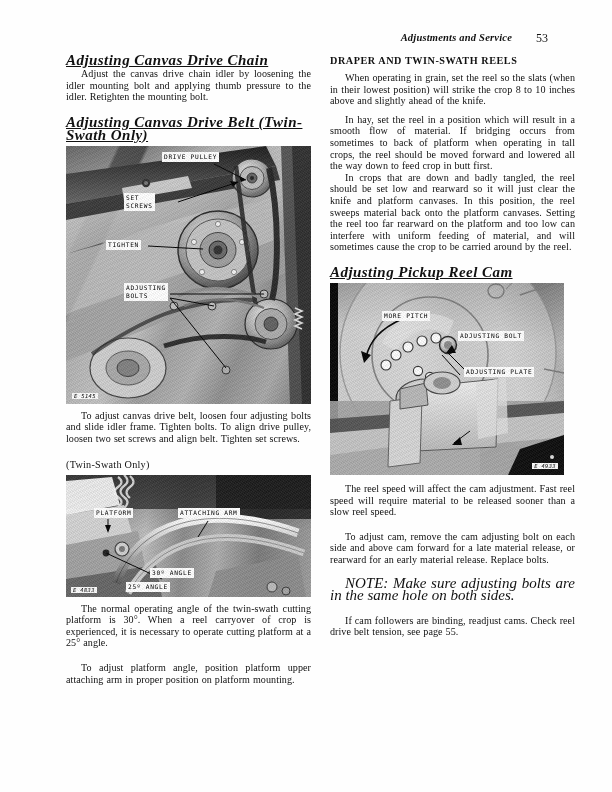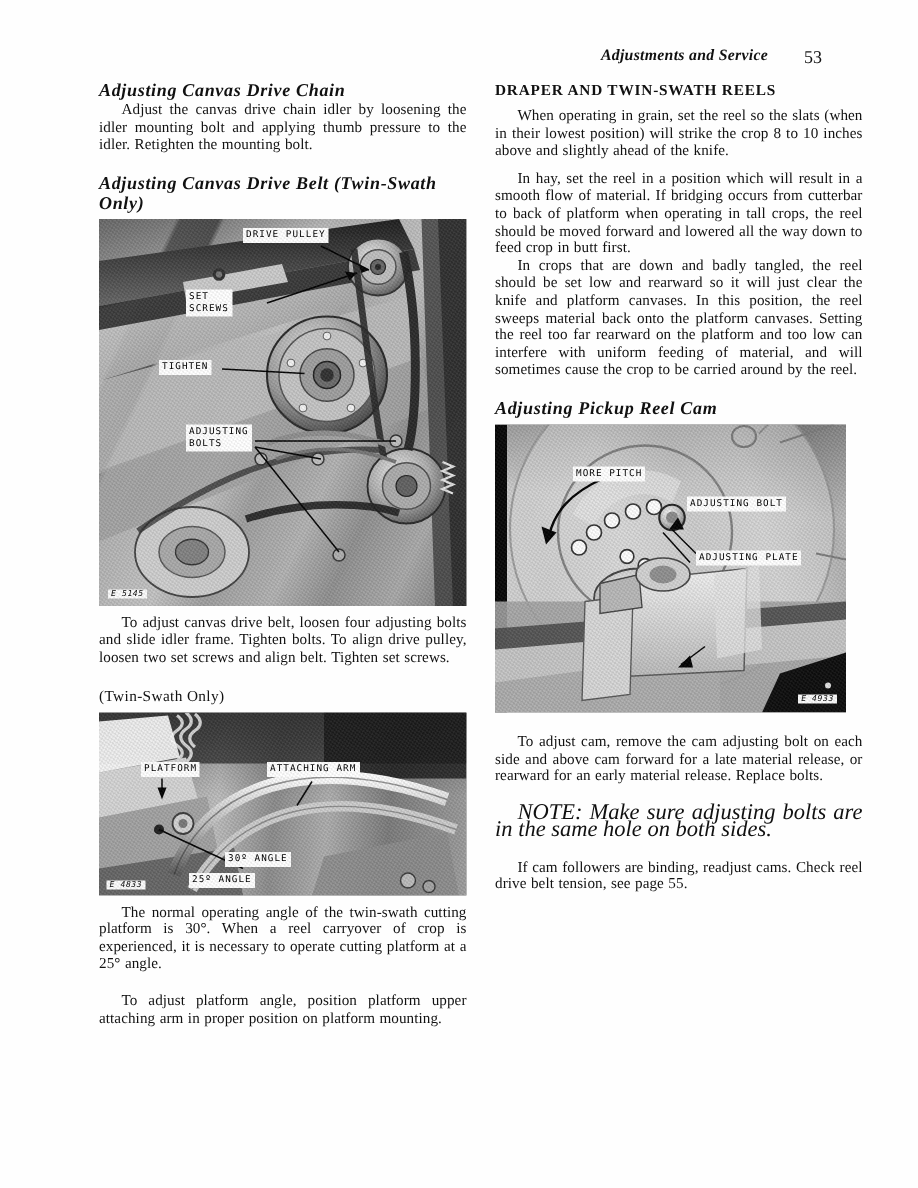--- a/index.html
+++ b/index.html
@@ -49,24 +49,25 @@
     top: 54px;
     width: 245px;
   }
   .col-left  { left: 66px; }
   .col-right { left: 330px; }
 
   
   .h-italic {
     font-style: italic;
     font-weight: bold;
-    font-size: 12px;
+    font-size: 15px;
     letter-spacing: 0.45px;
     margin: 0 0 1px 0;
     line-height: 13px;
+    text-decoration: underline;
   }
   .h-caps {
     font-size: 10.2px;
     letter-spacing: 0.55px;
     margin: 0;
     line-height: 13px;
   }
   .h-caps-sub {
     font-size: 10.2px;
     letter-spacing: 0.25px;
@@ -351,21 +352,21 @@
     <p class="body">The normal operating angle of the twin-swath cutting platform is 30°. When a reel carryover of crop is experienced, it is necessary to operate cutting platform at a 25° angle.</p>
     <div class="gap-sm"></div>
     <p class="body">To adjust platform angle, position platform upper attaching arm in proper position on platform mounting.</p>
   </div>
 
   <div class="col col-right">
 
     <h3 class="h-caps" style="margin-bottom:5px;">DRAPER AND TWIN-SWATH REELS</h3>
 
     <p class="body">When operating in grain, set the reel so the slats (when in their lowest position) will strike the crop 8 to 10 inches above and slightly ahead of the knife.</p>
-    <p class="body tight">In hay, set the reel in a position which will result in a smooth flow of material. If bridging occurs from cutterbar to back of platform when operating in tall crops, the reel should be moved forward and lowered all the way down to feed crop in butt first.</p>
+    <p class="body tight">In hay, set the reel in a position which will result in a smooth flow of material. If bridging occurs from sometimes to back of platform when operating in tall crops, the reel should be moved forward and lowered all the way down to feed crop in butt first.</p>
     <p class="body">In crops that are down and badly tangled, the reel should be set low and rearward so it will just clear the knife and platform canvases. In this position, the reel sweeps material back onto the platform canvases. Setting the reel too far rearward on the platform and too low can interfere with uniform feeding of material, and will sometimes cause the crop to be carried around by the reel.</p>
 
     <div class="gap-sm"></div>
 
     <h3 class="h-italic">Adjusting Pickup Reel Cam</h3>
 
     <div class="figure fig3">
       <div class="photo-base"></div>
       <svg class="fig-svg" viewBox="0 0 234 192" preserveAspectRatio="none">
         <defs>
@@ -436,20 +437,21 @@
         <polygon points="122,162 130,154 132,162" fill="#111"></polygon>
       </svg>
 
       <div class="callout" style="left:52px; top:28px;">MORE PITCH</div>
       <div class="callout" style="left:128px; top:48px;">ADJUSTING BOLT</div>
       <div class="callout" style="left:134px; top:84px;">ADJUSTING PLATE</div>
       <div class="figid" style="right:6px; bottom:6px;">E 4933</div>
       <div class="grain"></div>
     </div>
 
+    <p class="body">The reel speed will affect the cam adjustment. Fast reel speed will require material to be released sooner than a slow reel speed.</p>
     <div class="gap-sm"></div>
     <p class="body">To adjust cam, remove the cam adjusting bolt on each side and above cam forward for a late material release, or rearward for an early material release. Replace bolts.</p>
     <div class="gap-sm"></div>
     <p class="note">NOTE: Make sure adjusting bolts are in the same hole on both sides.</p>
     <div class="gap-sm"></div>
     <p class="body">If cam followers are binding, readjust cams. Check reel drive belt tension, see page 55.</p>
   </div>
 
 </div>
 

